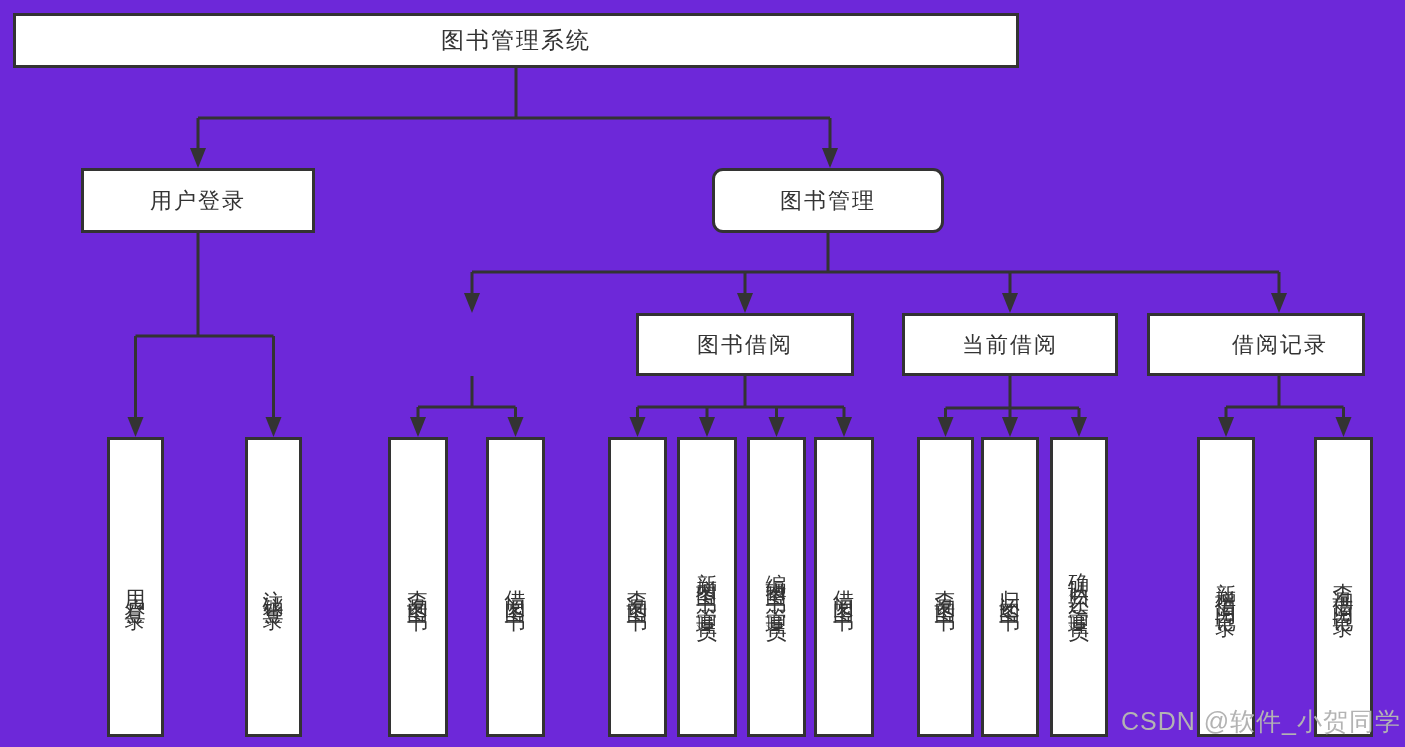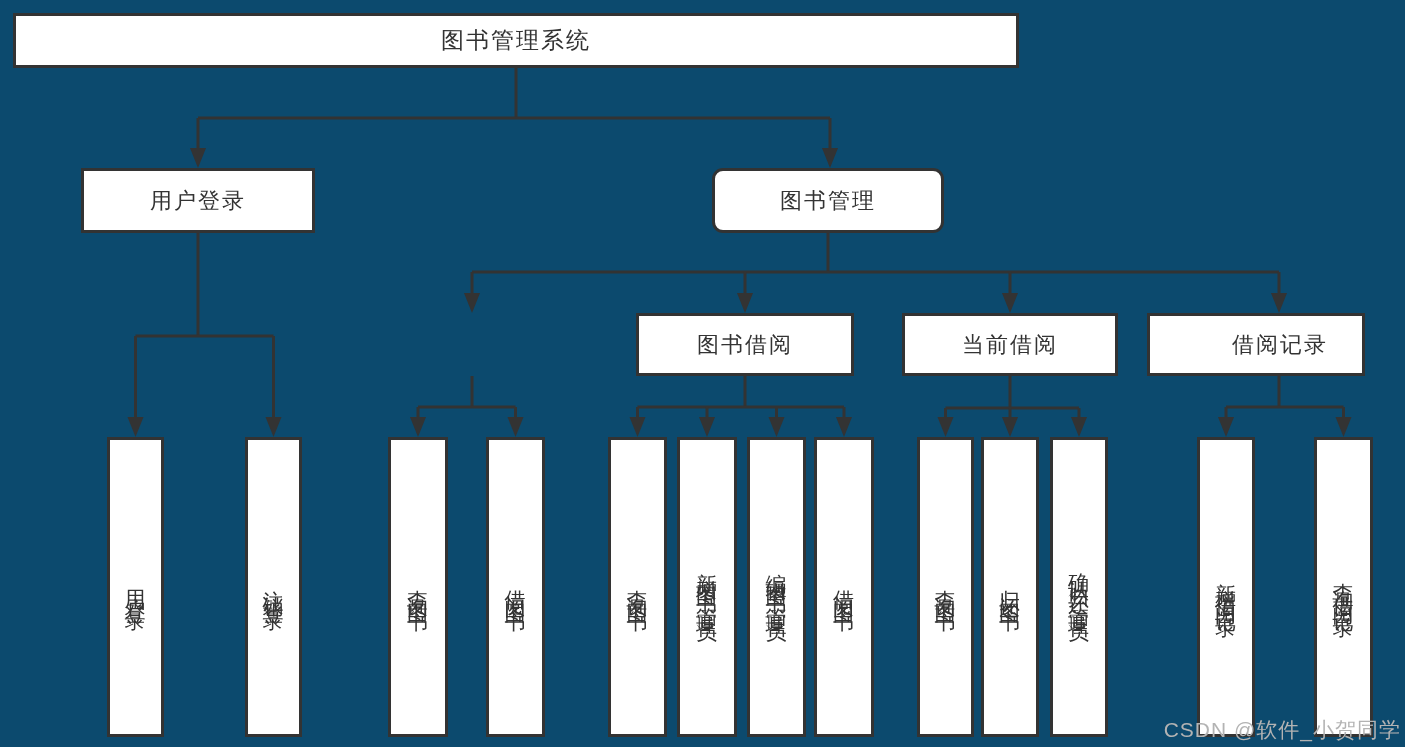--- a/index.html
+++ b/index.html
@@ -1,19 +1,19 @@
 <!DOCTYPE html>
 <html><head>
 <meta charset="utf-8">
 <style>
   html,body{margin:0;padding:0;background:#ffffff;}
   #canvas{
     position:relative;
     width:1405px;height:747px;
-    background:#0c4a6e;
+    background:#6d28d9;
     font-family:"Liberation Sans","DejaVu Sans",sans-serif;
     overflow:hidden;
   }
   #wires{position:absolute;left:0;top:0;z-index:1;}
   .box{
     position:absolute;
     box-sizing:border-box;
     background:#ffffff;
     border:3px solid #333333;
     color:#333333;
@@ -25,23 +25,23 @@
   .v{
     top:437px;height:300px;
     writing-mode:vertical-rl;
     text-orientation:mixed;
     font-size:21px;
     letter-spacing:7px;
     line-height:1;
   }
   #watermark{
     position:absolute;
-    right:4px;bottom:3px;
+    right:4px;bottom:9px;
     z-index:3;
-    font-size:21px;
+    font-size:25px;
     color:#b3b3b3;
     letter-spacing:1px;
     white-space:nowrap;
   }
 </style>
 </head>
 <body>
 
 <div id="canvas">
 

